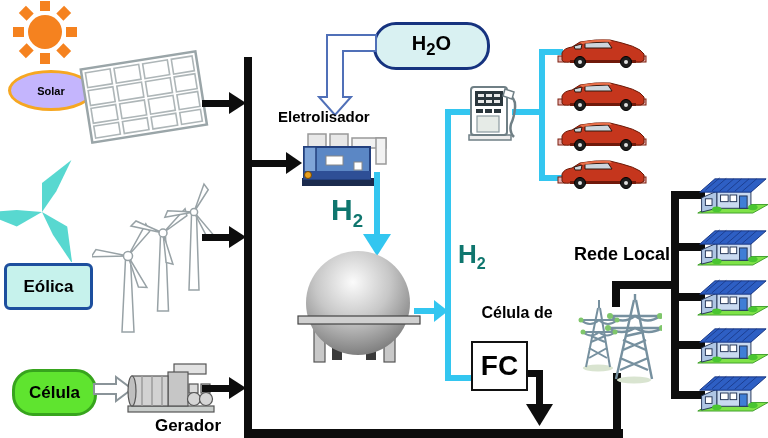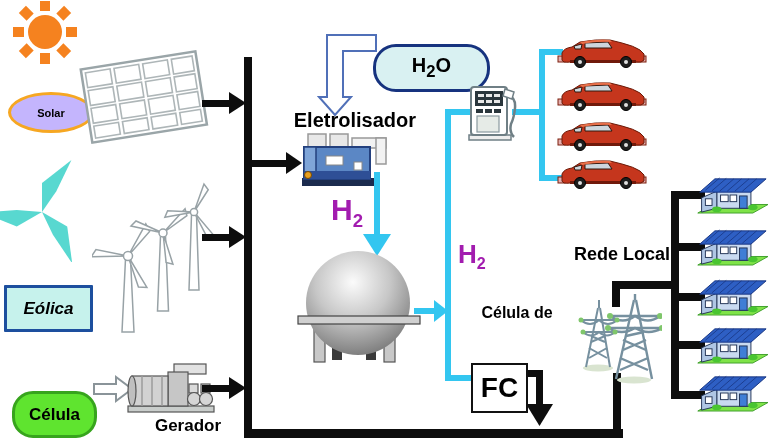--- a/index.html
+++ b/index.html
@@ -6,32 +6,32 @@
   #stage{position:relative;width:768px;height:438px;background:#fff;overflow:hidden;
          font-family:"Liberation Sans",sans-serif;}
   .abs{position:absolute;}
   .lbl{position:absolute;font-weight:bold;color:#000;white-space:nowrap;line-height:1.1;}
   .lbl sub{font-size:62%;}
   .busV{position:absolute;background:#0d0d0d;}
   .busH{position:absolute;background:#0d0d0d;}
   .cyanH{position:absolute;background:#33C6F0;}
   .cyanV{position:absolute;background:#33C6F0;}
   .pill{position:absolute;display:flex;align-items:center;justify-content:center;
-        font-weight:bold;color:#000;margin-top:22px;}
+        font-weight:bold;color:#000;}
   #solar-pill{left:8px;top:70px;width:80px;height:35px;background:#c4b5fd;
         border:3px solid #F6A722;border-radius:50%;font-size:11px;}
   #eolica-pill{left:4px;top:263px;width:83px;height:41px;background:#C6F2EC;
-        border:3px solid #1D4F9E;border-radius:1px;font-size:17px;font-style:italic;}
+        border:3px solid #1D4F9E;border-radius:6px;font-size:17px;}
   #biogas-pill{left:12px;top:369px;width:79px;height:41px;background:#5FE42F;
         border:3px solid #37A41D;border-radius:21px;font-size:17px;}
   #h2o-pill{left:373px;top:22px;width:111px;height:42px;background:#D9F1F2;
         border:3.5px solid #16337F;border-radius:23px;font-size:20px;}
   #fc-box{left:471px;top:341px;width:53px;height:46px;background:#fff;
         border:2.5px solid #111;font-size:28px;z-index:5;}
-  .cy{color:#a21caf;}
+  .cy{color:#0f766e;}
 </style>
 </head>
 <body>
 
 <div id="stage">
 
   <svg width="0" height="0" style="position:absolute">
     <defs>
       <radialGradient id="sphG" cx="45%" cy="30%" r="80%">
         <stop offset="0%" stop-color="#FBFBFB"></stop>
@@ -198,21 +198,21 @@
   </svg>
 
   <div id="h2o-pill" class="pill">
     <span><span>H</span><sub>2</sub><span>O</span></span>
   </div>
 
   <svg class="abs" style="left:316px;top:30px" width="62" height="88">
     <polygon points="60,5 11,5 11,67 3,67 19,85 35,67 27,67 27,21 60,21" fill="#FFF" stroke="#5070B8" stroke-width="2"></polygon>
   </svg>
 
-  <div class="lbl" style="left:278px;top:109px;width:138px;text-align:right;font-size:20px">Eletrolisador</div>
+  <div class="lbl" style="left:278px;top:109px;width:138px;text-align:left;font-size:15px">Eletrolisador</div>
 
   <svg class="abs" style="left:296px;top:132px" width="100" height="58">
     <rect x="56" y="6" width="34" height="10" fill="#F2F2F2" stroke="#999" stroke-width="1.5"></rect>
     <rect x="80" y="6" width="10" height="26" fill="#F2F2F2" stroke="#999" stroke-width="1.5"></rect>
     <rect x="12" y="2" width="18" height="13" fill="#E8E8E8" stroke="#999" stroke-width="1.5"></rect>
     <rect x="34" y="2" width="18" height="13" fill="#E8E8E8" stroke="#999" stroke-width="1.5"></rect>
     <rect x="6" y="46" width="76" height="8" fill="#1B2B4E"></rect>
     <rect x="8" y="15" width="66" height="32" fill="#5B87C5" stroke="#23407E" stroke-width="2"></rect>
     <rect x="8" y="15" width="12" height="32" fill="#7FA5D8" stroke="#23407E" stroke-width="1.5"></rect>
     <rect x="8" y="39" width="66" height="8" fill="#2E4F96"></rect>

